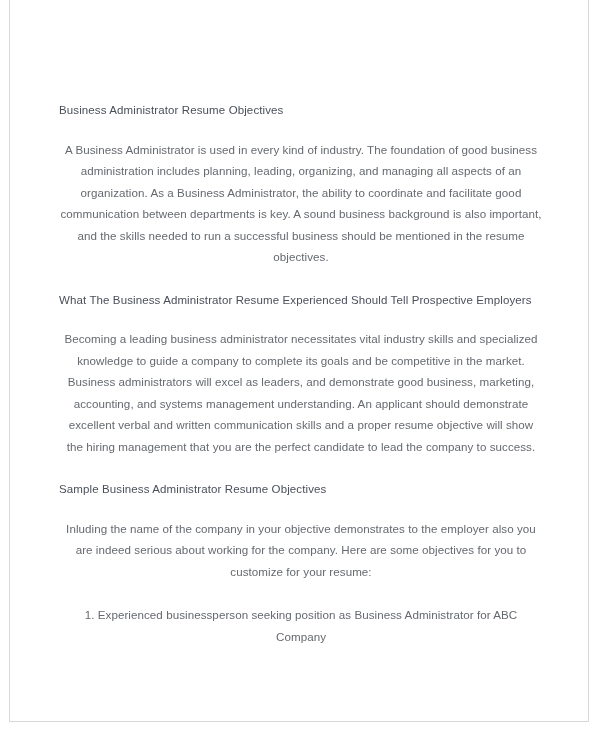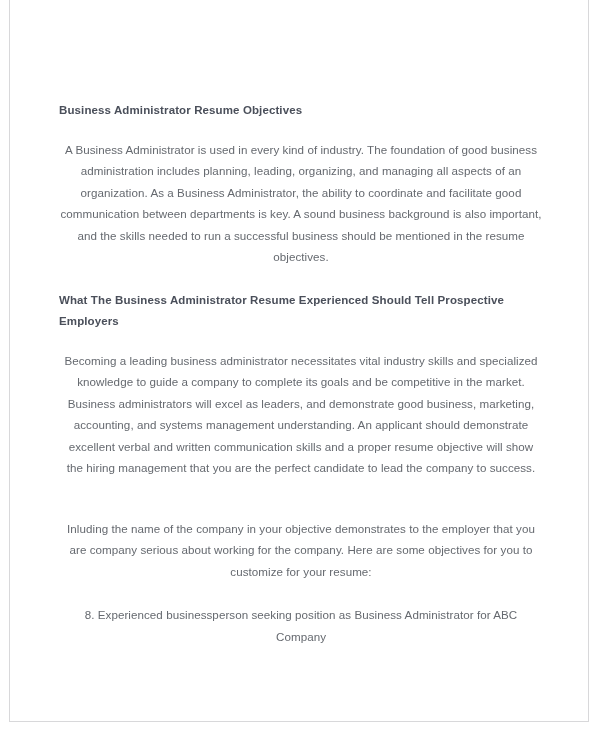--- a/index.html
+++ b/index.html
@@ -31,21 +31,21 @@
 
   .doc-body {
     position: absolute;
     left: 49px;
     top: 100px;
     width: 484px;
   }
 
   h2.doc-heading {
     font-size: 11.5px;
-    font-weight: bold;
+    font-weight: normal;
     color: #4a4f5a;
     margin: 0;
     line-height: 21.5px;
     letter-spacing: 0.01em;
   }
 
   p.doc-paragraph {
     font-size: 11.6px;
     font-weight: normal;
     color: #65696f;
@@ -74,23 +74,24 @@
     <div class="gap-after-para"></div>
 
     <h2 class="doc-heading">What The Business Administrator Resume Experienced Should Tell Prospective Employers</h2>
 
     <div class="gap-after-heading"></div>
 
     <p class="doc-paragraph">Becoming a leading business administrator necessitates vital industry skills and specialized knowledge to guide a company to complete its goals and be competitive in the market. Business administrators will excel as leaders, and demonstrate good business, marketing, accounting, and systems management understanding. An applicant should demonstrate excellent verbal and written communication skills and a proper resume objective will show the hiring management that you are the perfect candidate to lead the company to success.</p>
 
     <div class="gap-after-para"></div>
 
+    <h2 class="doc-heading">Sample Business Administrator Resume Objectives</h2>
 
     <div class="gap-after-heading"></div>
 
-    <p class="doc-paragraph">Inluding the name of the company in your objective demonstrates to the employer that you are company serious about working for the company. Here are some objectives for you to customize for your resume:</p>
+    <p class="doc-paragraph">Inluding the name of the company in your objective demonstrates to the employer also you are indeed serious about working for the company. Here are some objectives for you to customize for your resume:</p>
 
     <div class="gap-after-para"></div>
 
-    <p class="doc-paragraph">8. Experienced businessperson seeking position as Business Administrator for ABC Company</p>
+    <p class="doc-paragraph">1. Experienced businessperson seeking position as Business Administrator for ABC Company</p>
 
   </div>
 </div>
 
 </body></html>

